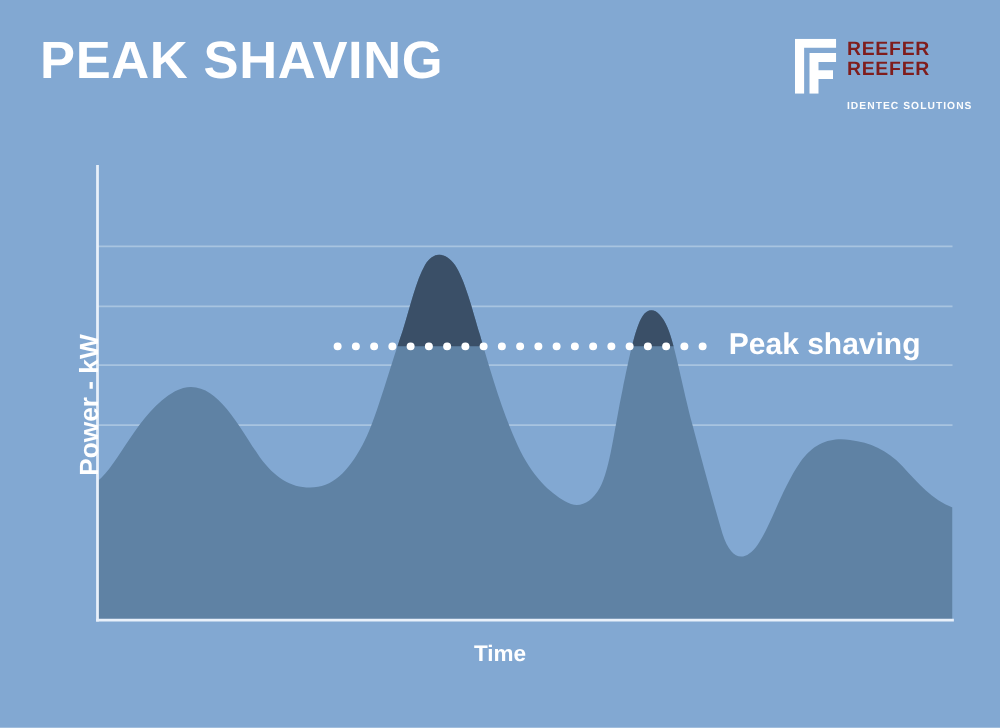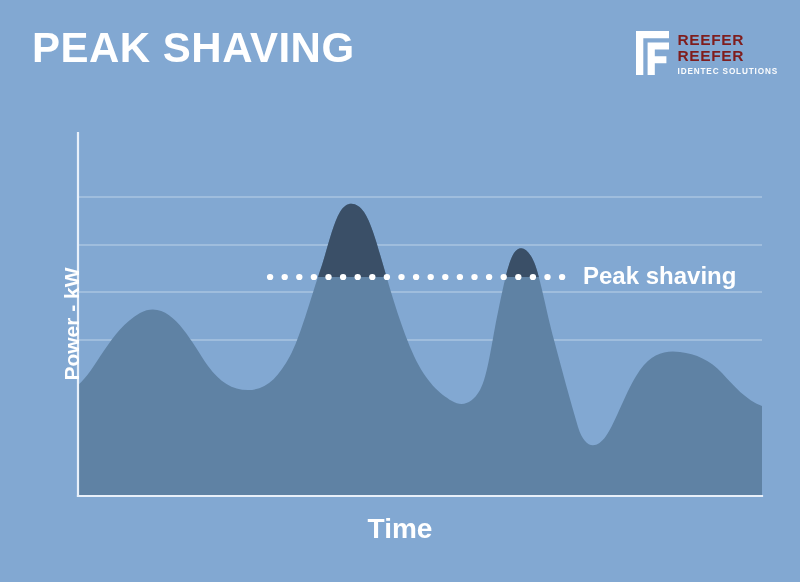--- a/index.html
+++ b/index.html
@@ -56,21 +56,21 @@
   }
   .logo-word {
     font-size: 15.5px;
     font-weight: 700;
     color: #7f1d1d;
     letter-spacing: 0.6px;
     line-height: 1.02;
     white-space: nowrap;
   }
   #logo-tagline {
-    margin-top: 3px;
+    margin-top: 16px;
     font-size: 8.2px;
     font-weight: 700;
     color: #ffffff;
     letter-spacing: 0.85px;
     white-space: nowrap;
     opacity: 0.97;
   }
 
   
   #chart {
@@ -94,21 +94,21 @@
     font-weight: 700;
     color: #ffffff;
     white-space: nowrap;
   }
   #x-axis-label {
     position: absolute;
     left: 0;
     top: 513px;
     width: 800px;
     text-align: center;
-    font-size: 28px;
+    font-size: 18px;
     font-weight: 700;
     color: #ffffff;
   }
 
   
   #peak-shaving-label {
     position: absolute;
     left: 583px;
     top: 262px;
     font-size: 24px;

